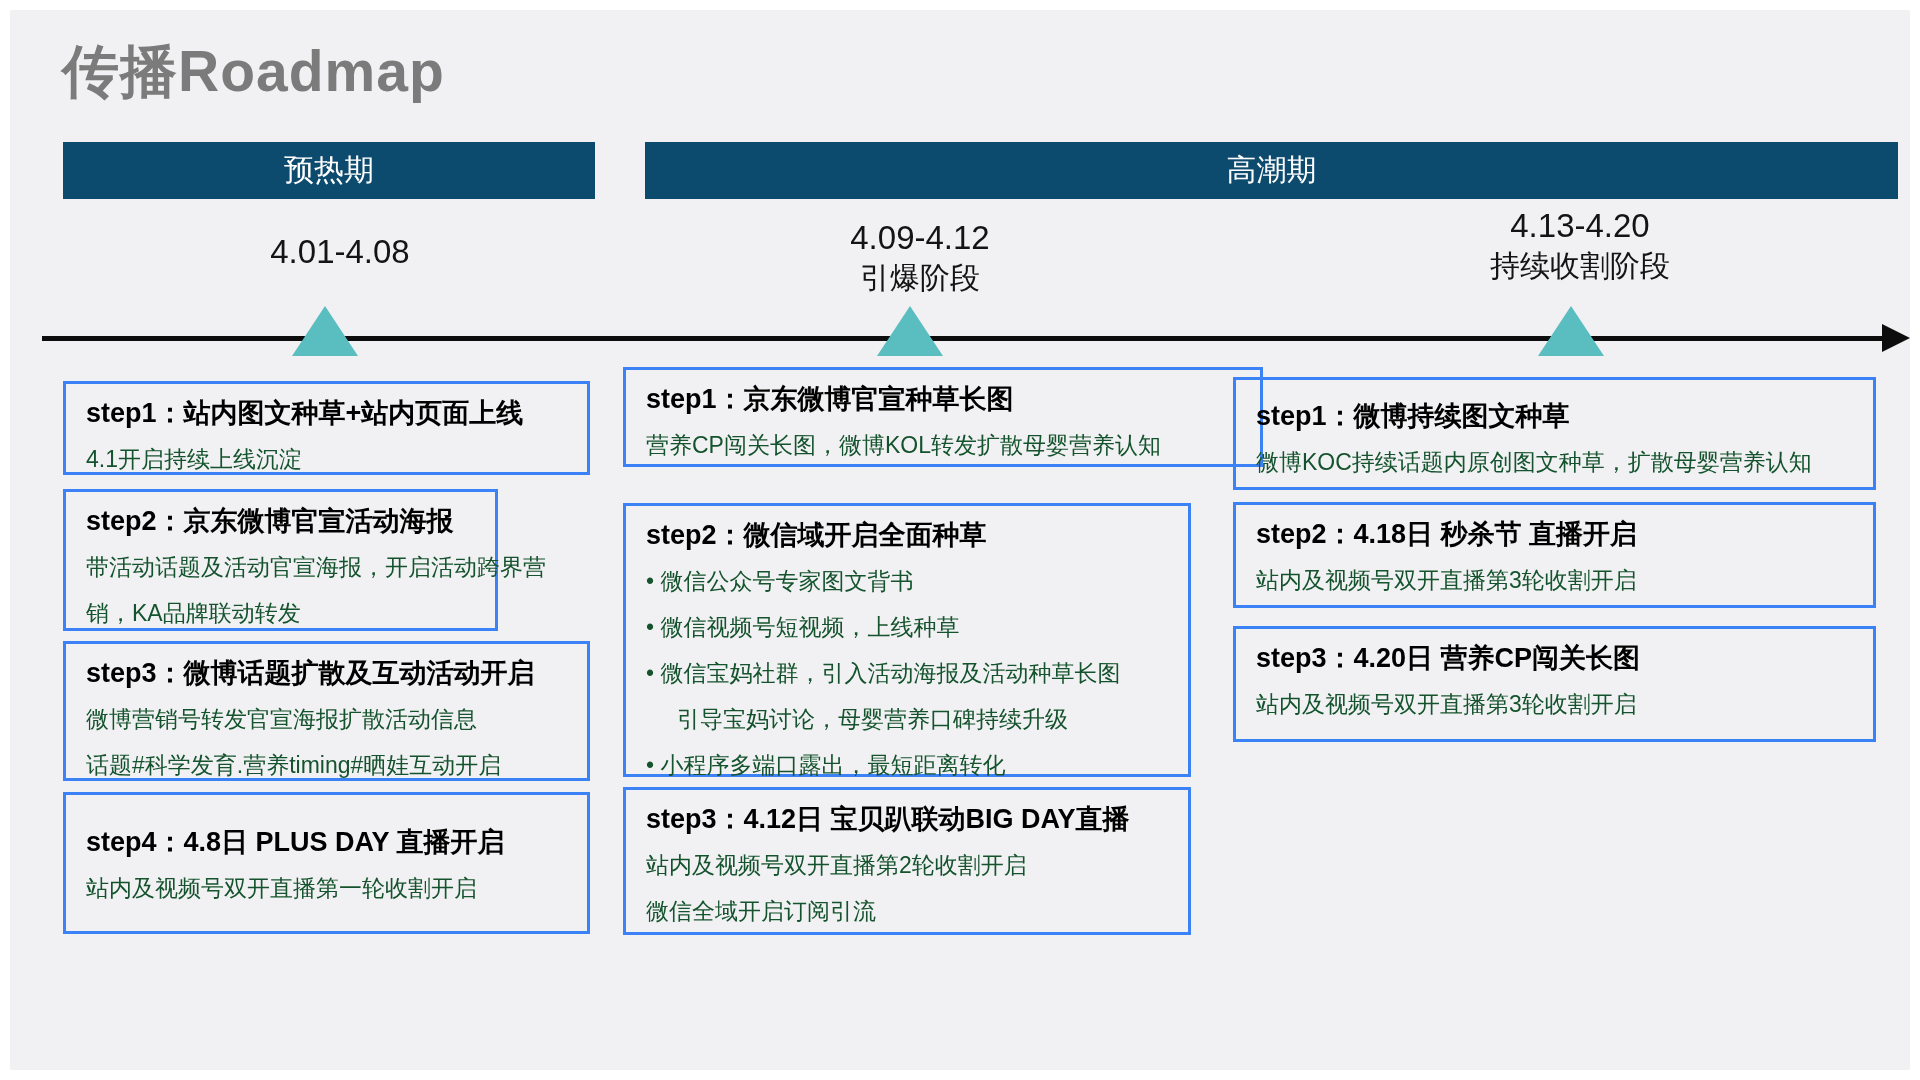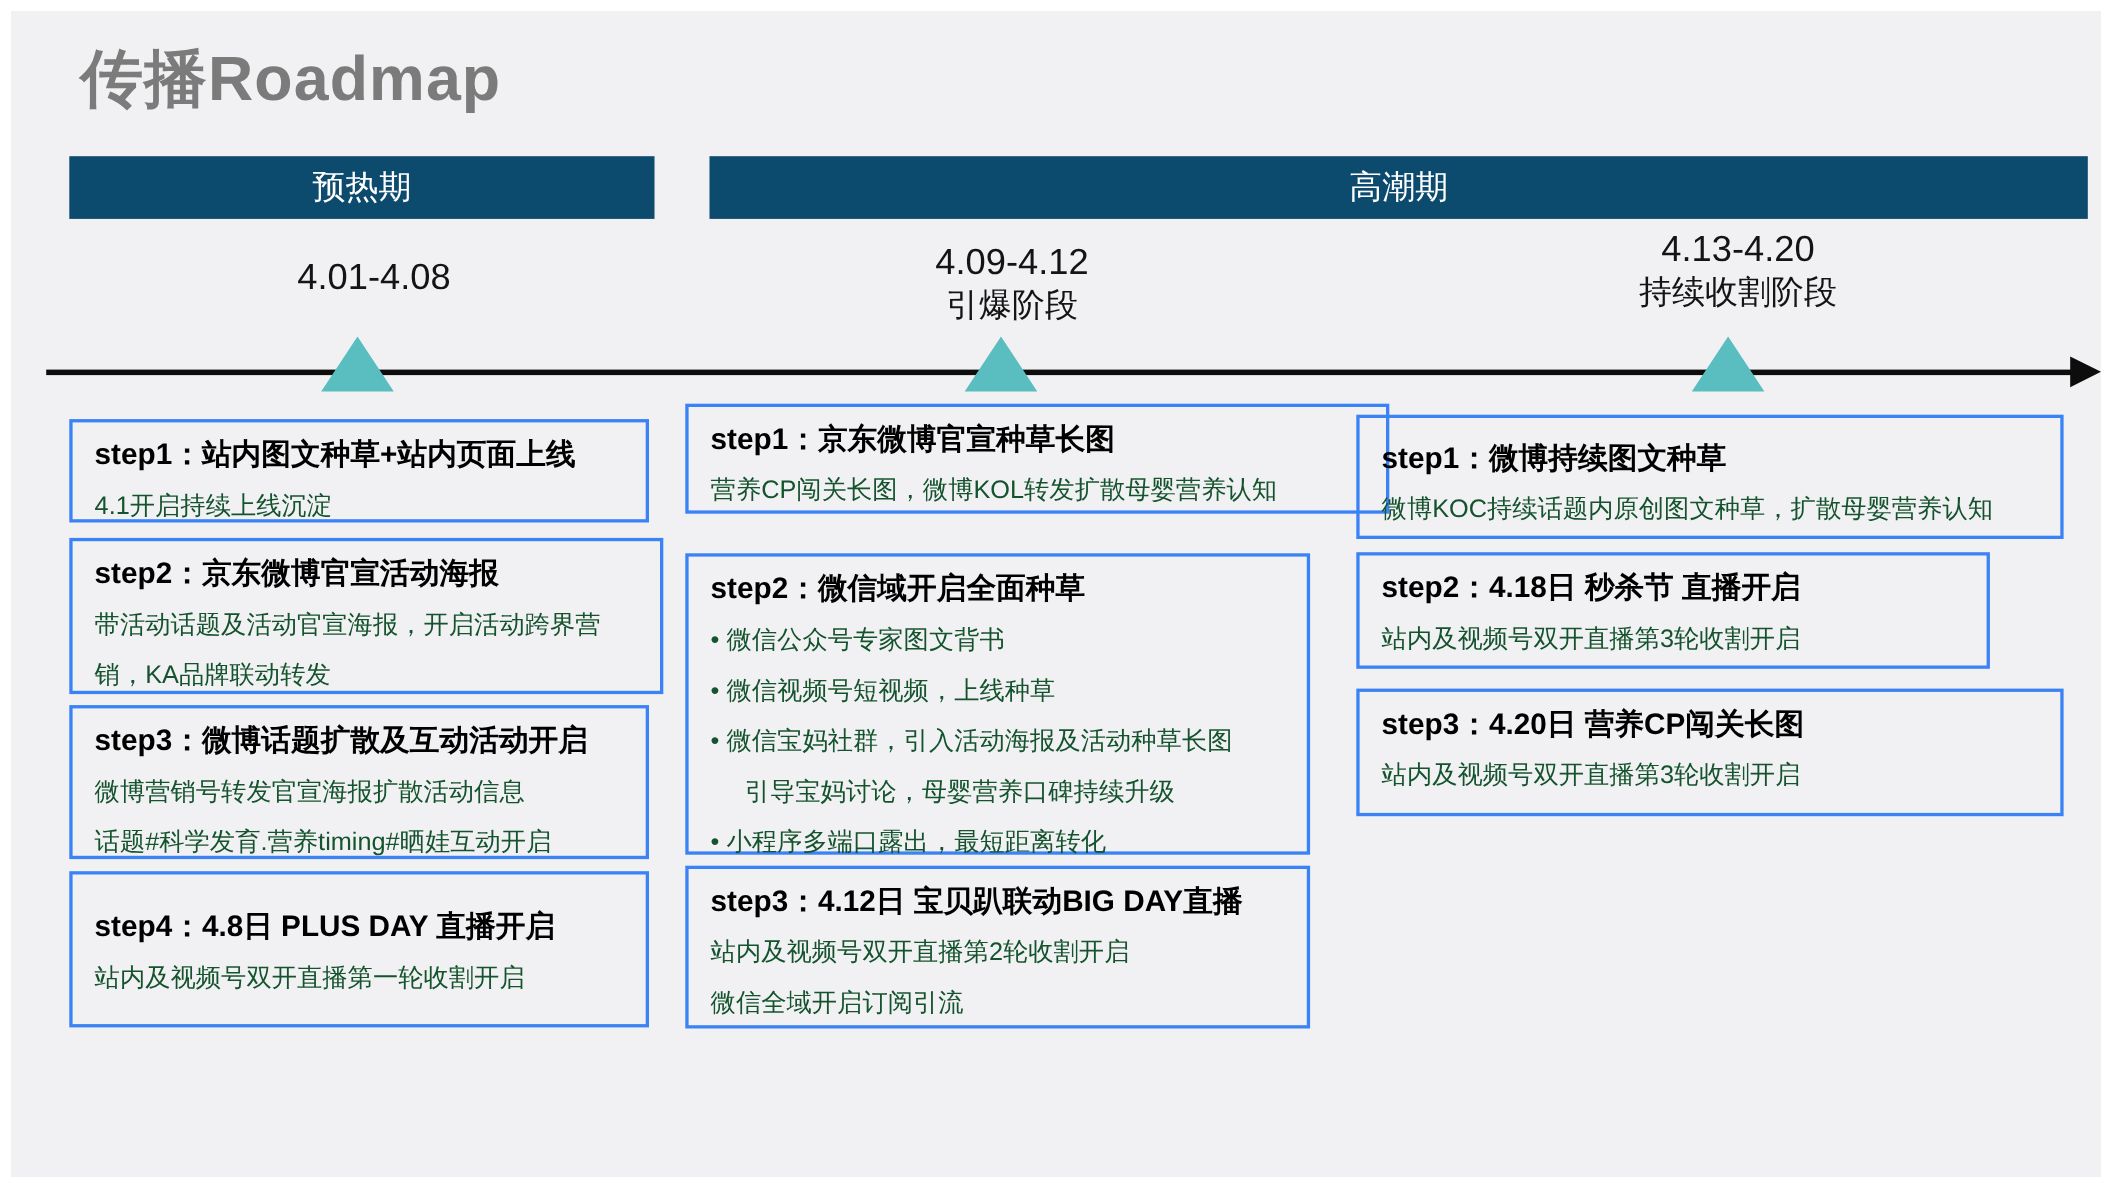--- a/index.html
+++ b/index.html
@@ -11,21 +11,20 @@
   }
   .slide{
     position:absolute;left:10px;top:10px;right:10px;bottom:10px;
     background:#f1f1f3;
   }
   
   .page-title{
     position:absolute;left:52px;top:24px;
     font-size:57px;font-weight:bold;color:#7b7b7b;
     letter-spacing:1px;
-    margin-left:11px;
   }
   
   .phase-bar{
     position:absolute;top:132px;height:57px;
     background:#0c4a6e;
     color:#ffffff;font-size:30px;
     display:flex;align-items:center;justify-content:center;
   }
   .phase-warm{left:53px;width:532px;}
   .phase-climax{left:615px;width:1253px;margin-left:20px;}
@@ -106,21 +105,21 @@
   <div class="timeline-line"></div>
   <div class="arrowhead"></div>
   <div class="tri-marker tri1"></div>
   <div class="tri-marker tri2"></div>
   <div class="tri-marker tri3"></div>
 
   <div class="box" style="left:53px;top:371px;width:527px;height:94px">
     <div class="box-title">step1：站内图文种草+站内页面上线</div>
     <div class="box-line">4.1开启持续上线沉淀</div>
   </div>
-  <div class="box" style="left:53px;top:479px;width:540px;height:142px">
+  <div class="box" style="left:53px;top:479px;width:435px;height:142px">
     <div class="box-title">step2：京东微博官宣活动海报</div>
     <div class="box-line">带活动话题及活动官宣海报，开启活动跨界营</div>
     <div class="box-line">销，KA品牌联动转发</div>
   </div>
   <div class="box" style="left:53px;top:631px;width:527px;height:140px">
     <div class="box-title">step3：微博话题扩散及互动活动开启</div>
     <div class="box-line">微博营销号转发官宣海报扩散活动信息</div>
     <div class="box-line">话题#科学发育.营养timing#晒娃互动开启</div>
   </div>
   <div class="box pad-lg" style="left:53px;top:782px;width:527px;height:142px">
@@ -143,21 +142,21 @@
   <div class="box" style="left:613px;top:777px;width:568px;height:148px">
     <div class="box-title">step3：4.12日 宝贝趴联动BIG DAY直播</div>
     <div class="box-line">站内及视频号双开直播第2轮收割开启</div>
     <div class="box-line">微信全域开启订阅引流</div>
   </div>
 
   <div class="box pad-md" style="left:1223px;top:367px;width:643px;height:113px">
     <div class="box-title">step1：微博持续图文种草</div>
     <div class="box-line">微博KOC持续话题内原创图文种草，扩散母婴营养认知</div>
   </div>
-  <div class="box" style="left:1223px;top:492px;width:576px;height:106px">
+  <div class="box" style="left:1223px;top:492px;width:643px;height:106px">
     <div class="box-title">step2：4.18日 秒杀节 直播开启</div>
     <div class="box-line">站内及视频号双开直播第3轮收割开启</div>
   </div>
   <div class="box" style="left:1223px;top:616px;width:643px;height:116px">
     <div class="box-title">step3：4.20日 营养CP闯关长图</div>
     <div class="box-line">站内及视频号双开直播第3轮收割开启</div>
   </div>
 
 </div>
 

